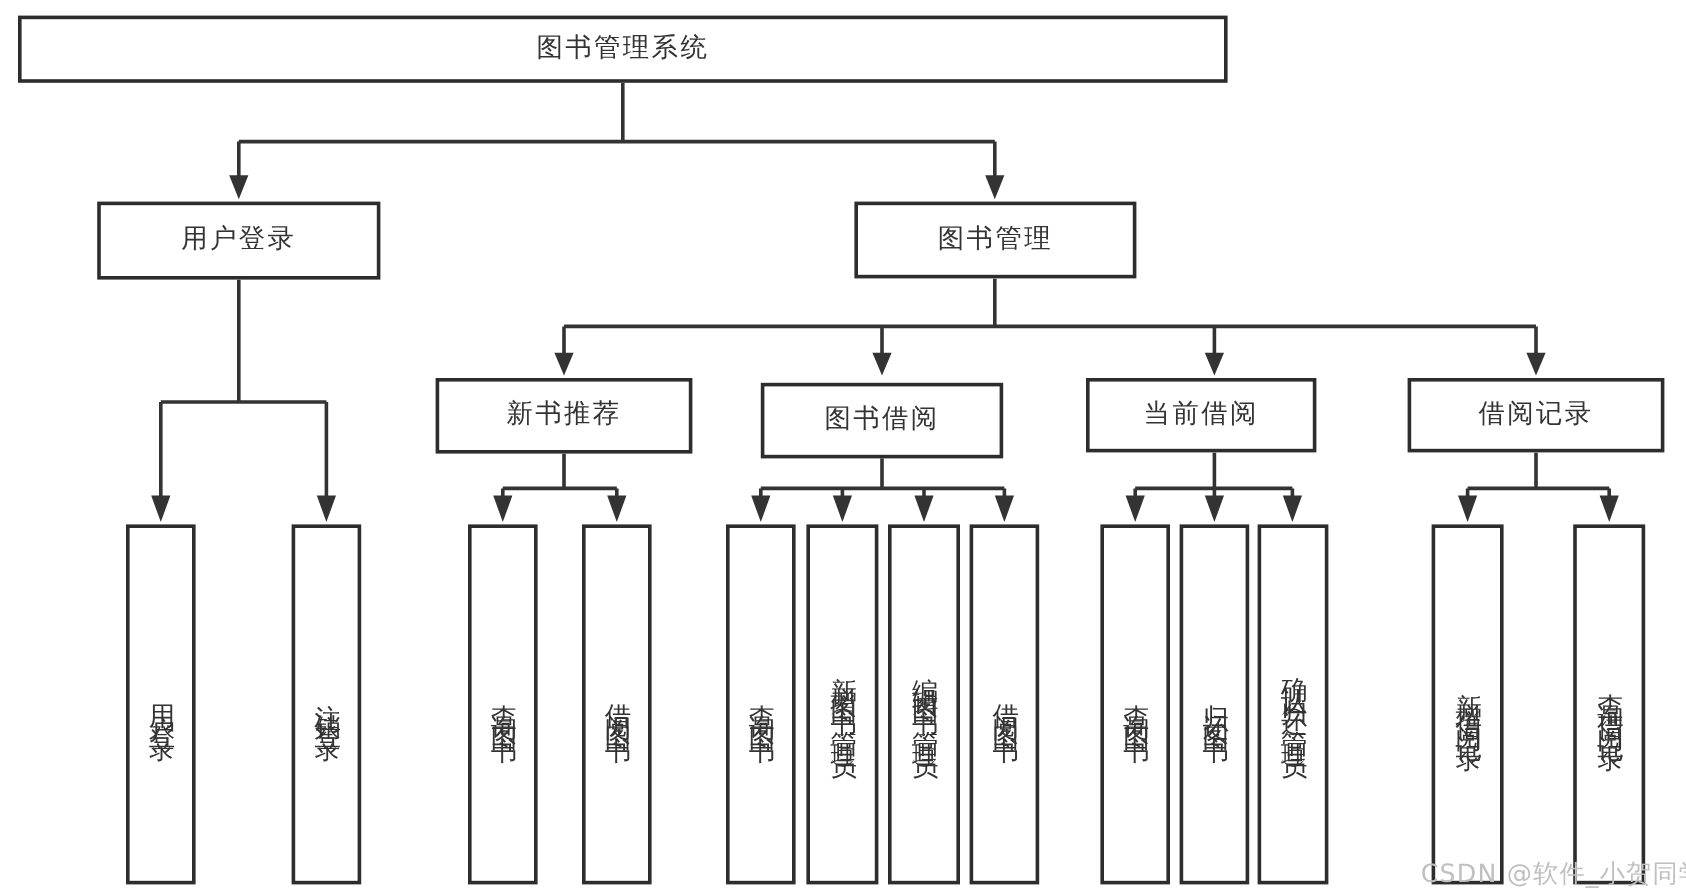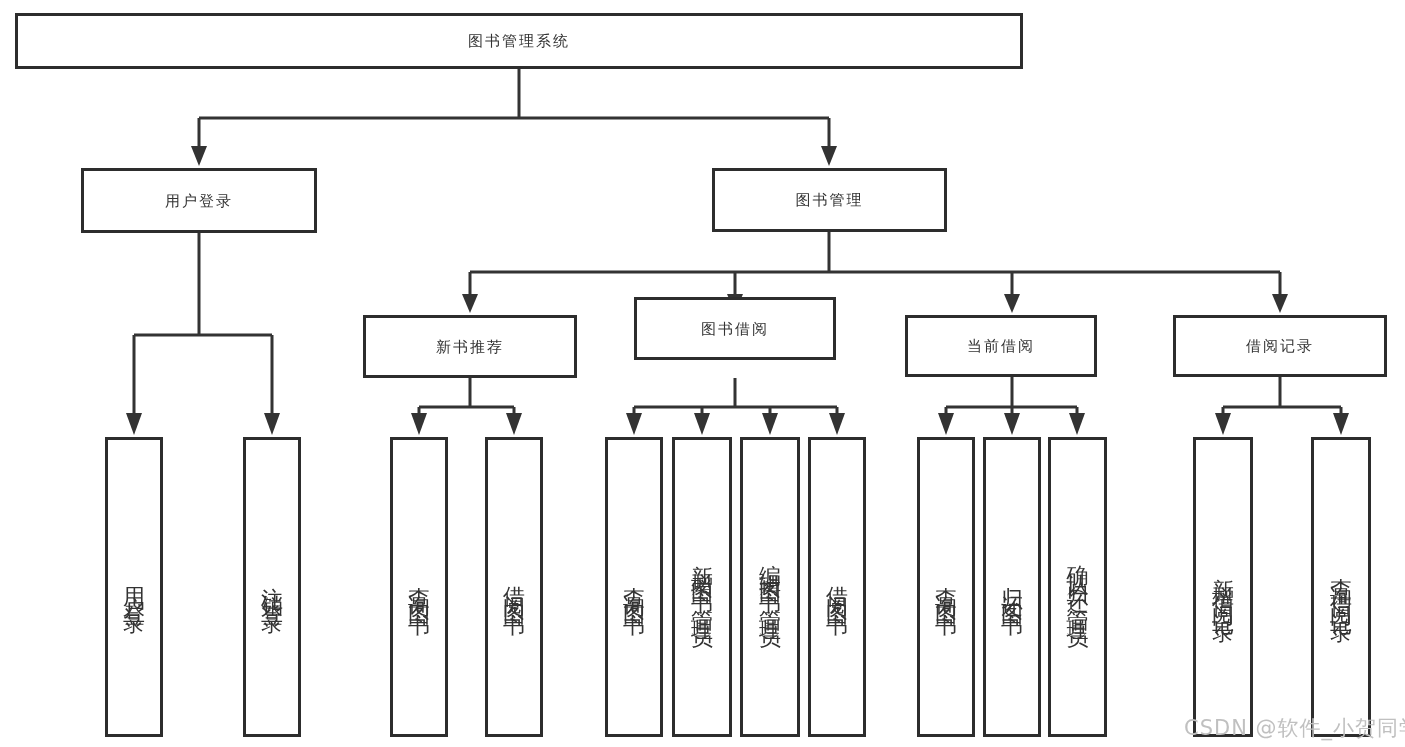--- a/index.html
+++ b/index.html
@@ -16,21 +16,21 @@
     position: absolute;
     box-sizing: border-box;
     border: 3px solid #2d2d2d;
     background: #ffffff;
     display: flex;
     align-items: center;
     justify-content: center;
     z-index: 2;
   }
   .node .label {
-    font-size: 15px;
+    font-size: 22px;
     color: #333333;
     letter-spacing: 2px;
     white-space: nowrap;
     line-height: 1.2;
   }
   .vnode .label {
     writing-mode: vertical-rl;
     text-orientation: mixed;
     font-size: 22px;
     letter-spacing: 9px;
@@ -106,21 +106,21 @@
   <div class="node" style="left:81px; top:168px; width:236px; height:65px;">
     <span class="label">用户登录</span>
   </div>
   <div class="node" style="left:363px; top:315px; width:214px; height:63px;">
     <span class="label">新书推荐</span>
   </div>
 
   <div class="node" style="left:712px; top:168px; width:235px; height:64px;">
     <span class="label">图书管理</span>
   </div>
-  <div class="node" style="left:634px; top:297px; width:202px; height:63px;">
+  <div class="node" style="left:634px; top:319px; width:202px; height:63px;">
     <span class="label">图书借阅</span>
   </div>
   <div class="node" style="left:905px; top:315px; width:192px; height:62px;">
     <span class="label">当前借阅</span>
   </div>
   <div class="node" style="left:1173px; top:315px; width:214px; height:62px;">
     <span class="label">借阅记录</span>
   </div>
 
   <div class="node vnode" style="left:105px; top:437px; width:58px; height:300px;">

